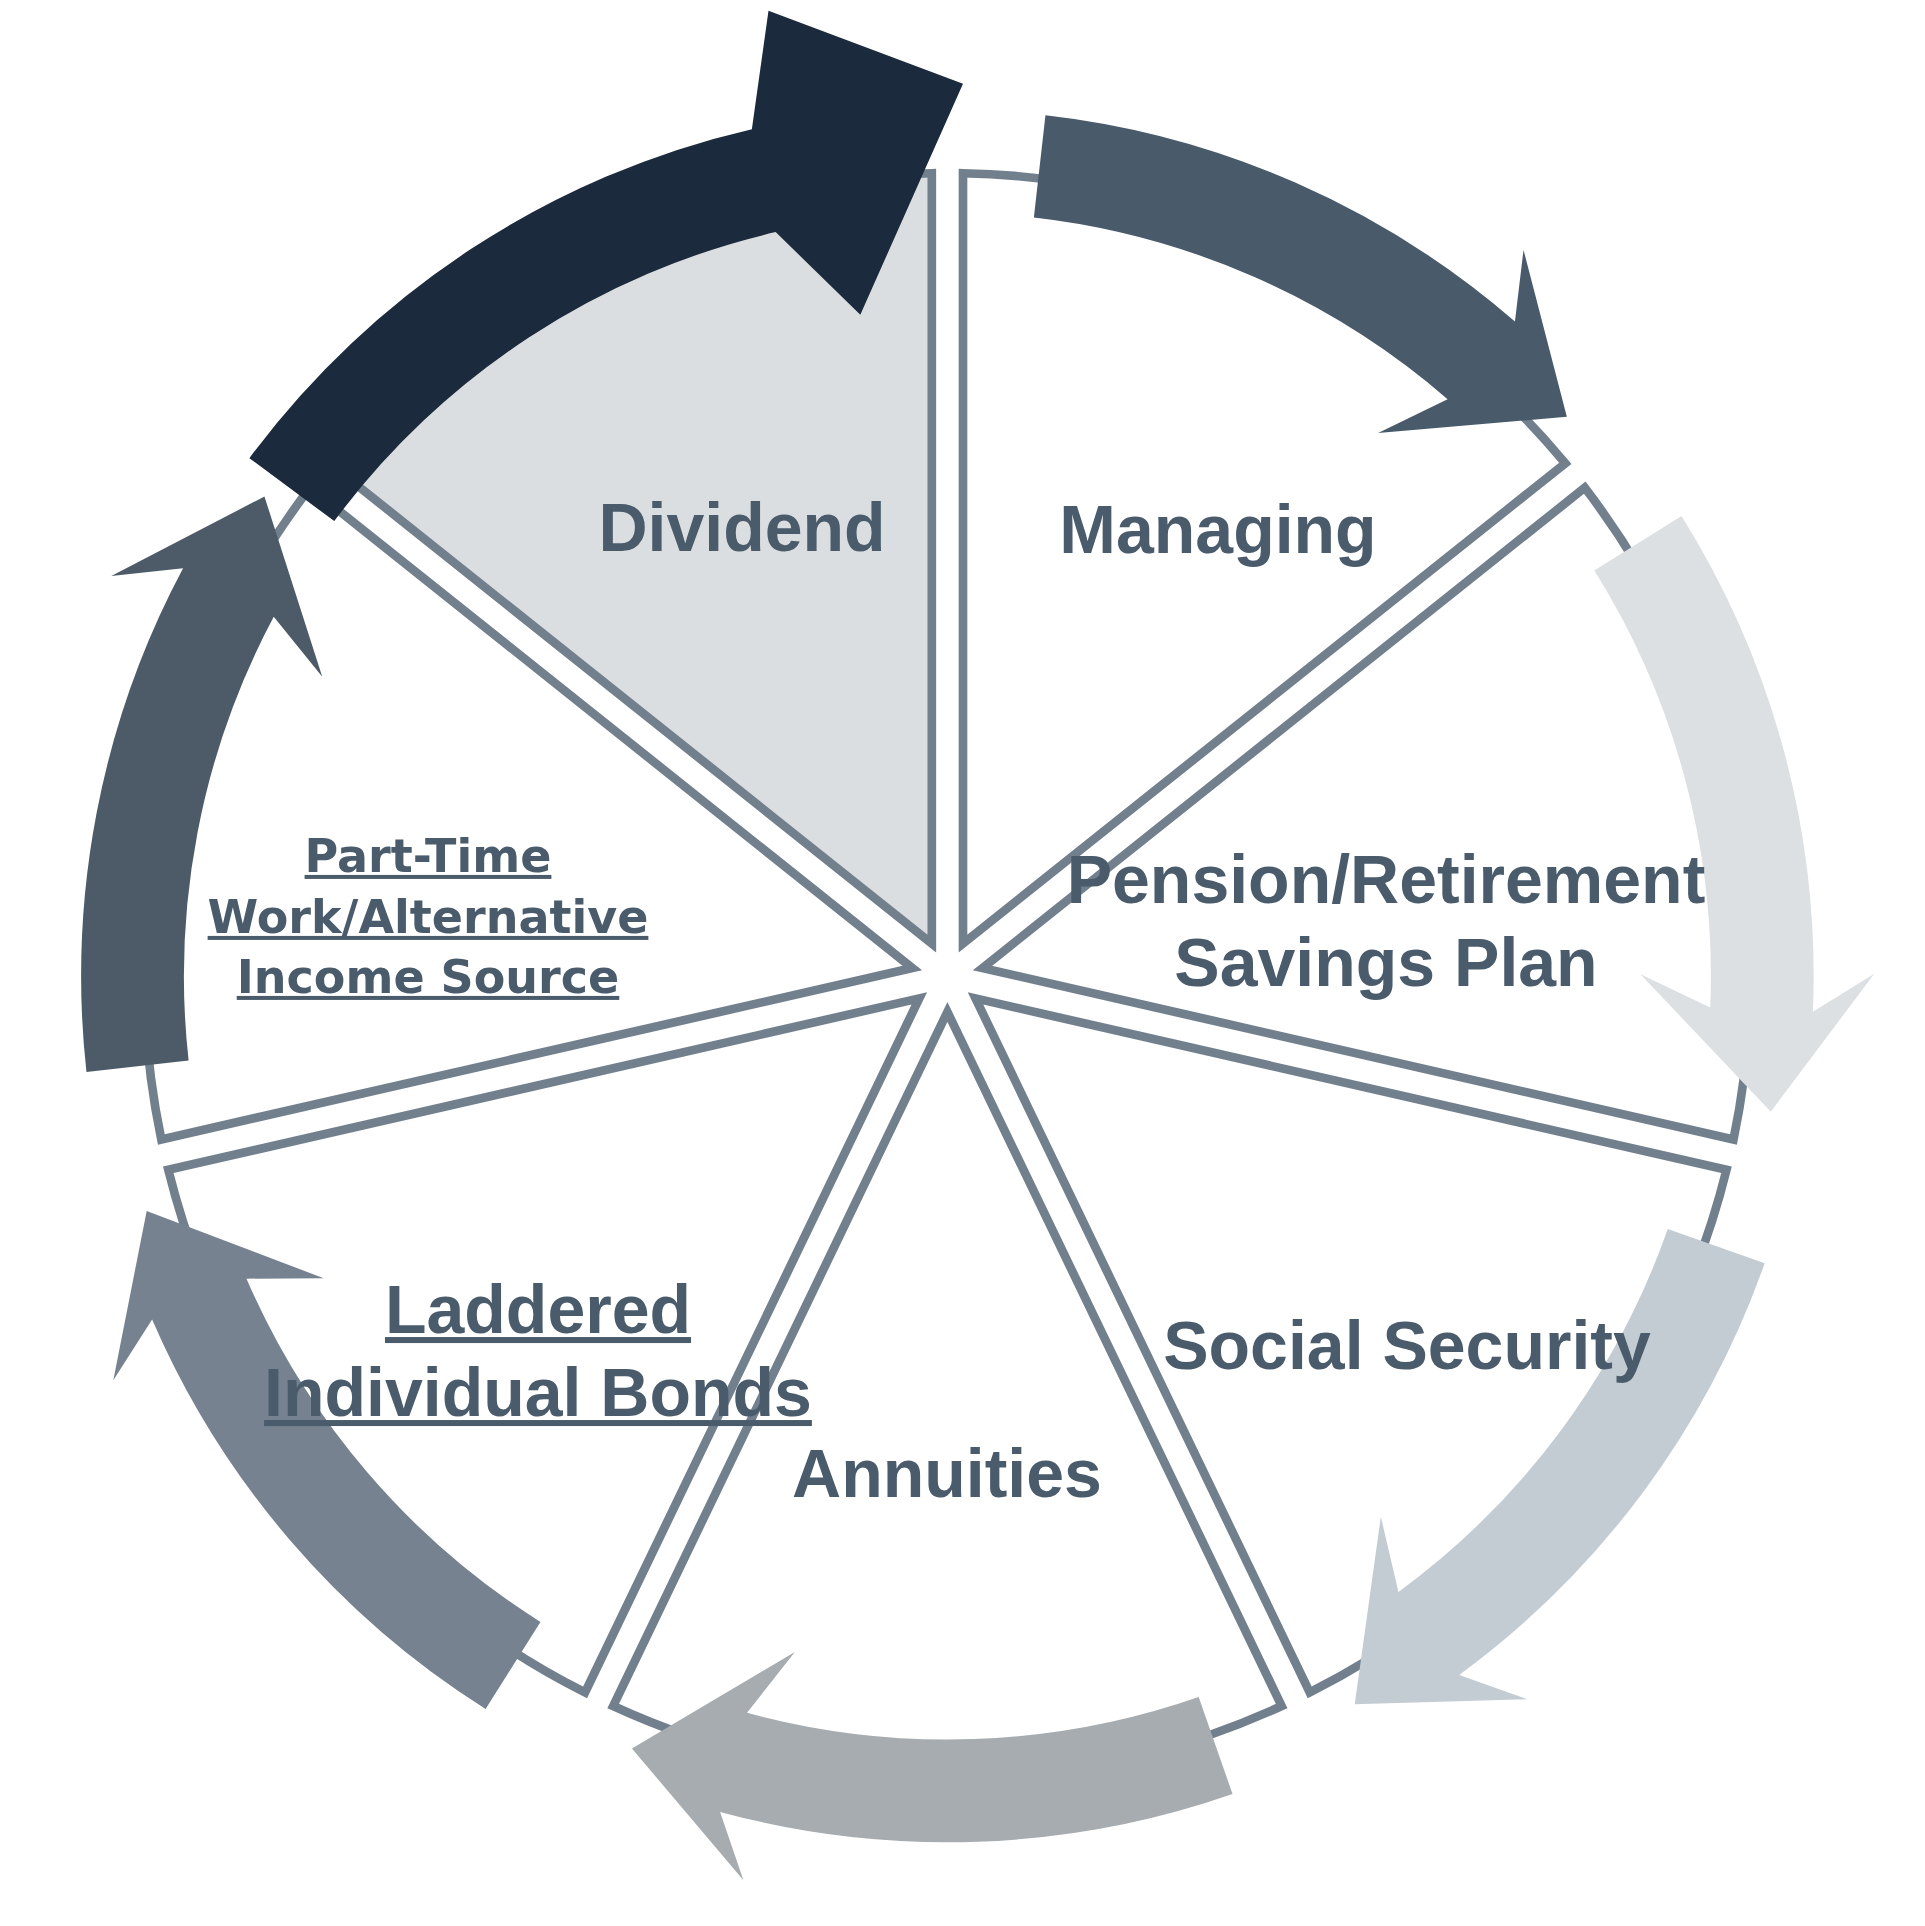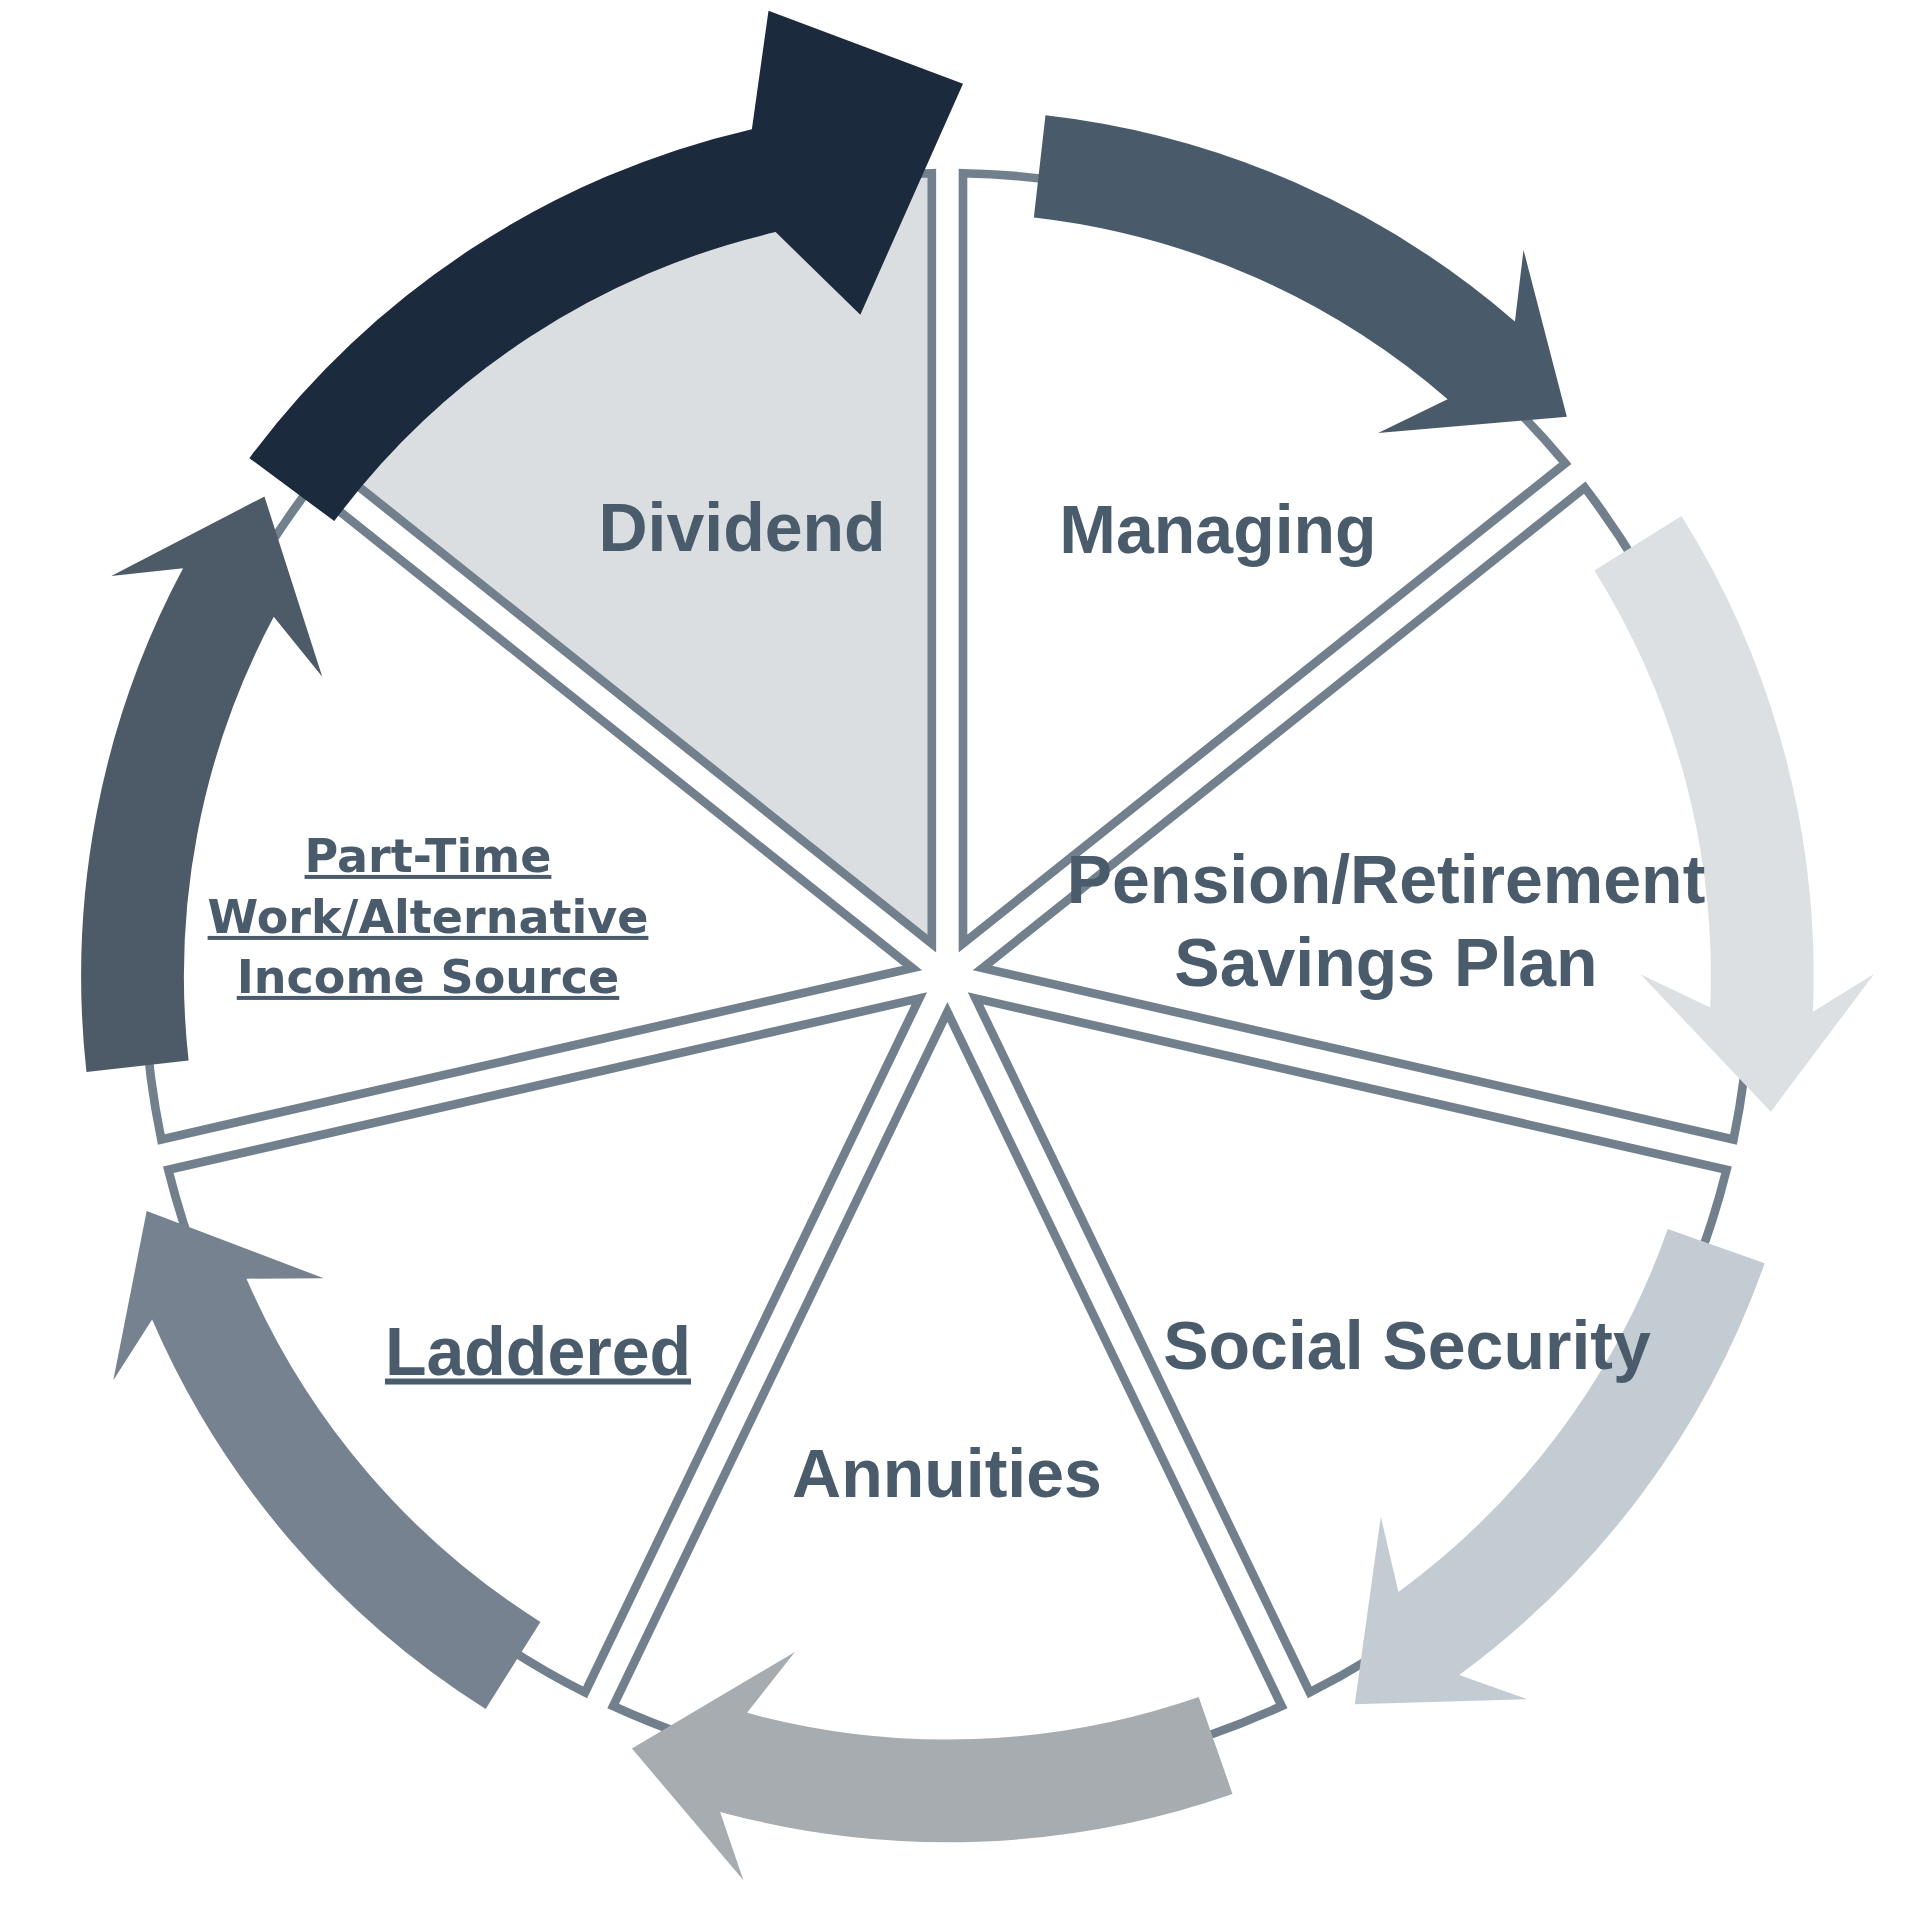--- a/index.html
+++ b/index.html
@@ -75,20 +75,21 @@
         <span class="line">Savings Plan</span>
       </div>
       <div class="seg-label" style="left: 1407px; top: 1345px; color: rgb(74, 91, 108);">
         <span class="line">Social Security</span>
       </div>
       <div class="seg-label" style="left: 947px; top: 1473px; color: rgb(74, 91, 108);">
         <span class="line">Annuities</span>
       </div>
       <div class="seg-label" style="left: 538px; top: 1351px; color: rgb(74, 91, 108); text-decoration: underline;">
         <span class="line">Laddered</span>
+        <span class="line">Individual Bonds</span>
       </div>
       <div class="seg-label wide" style="left: 428px; top: 917px; color: rgb(74, 91, 108);">
         <span class="line">Part-Time</span>
         <span class="line">Work/Alternative</span>
         <span class="line">Income Source</span>
       </div>
       <div class="seg-label" style="left: 742px; top: 527px; color: rgb(74, 91, 108);">
         <span class="line">Dividend</span>
       </div>
     </div>

